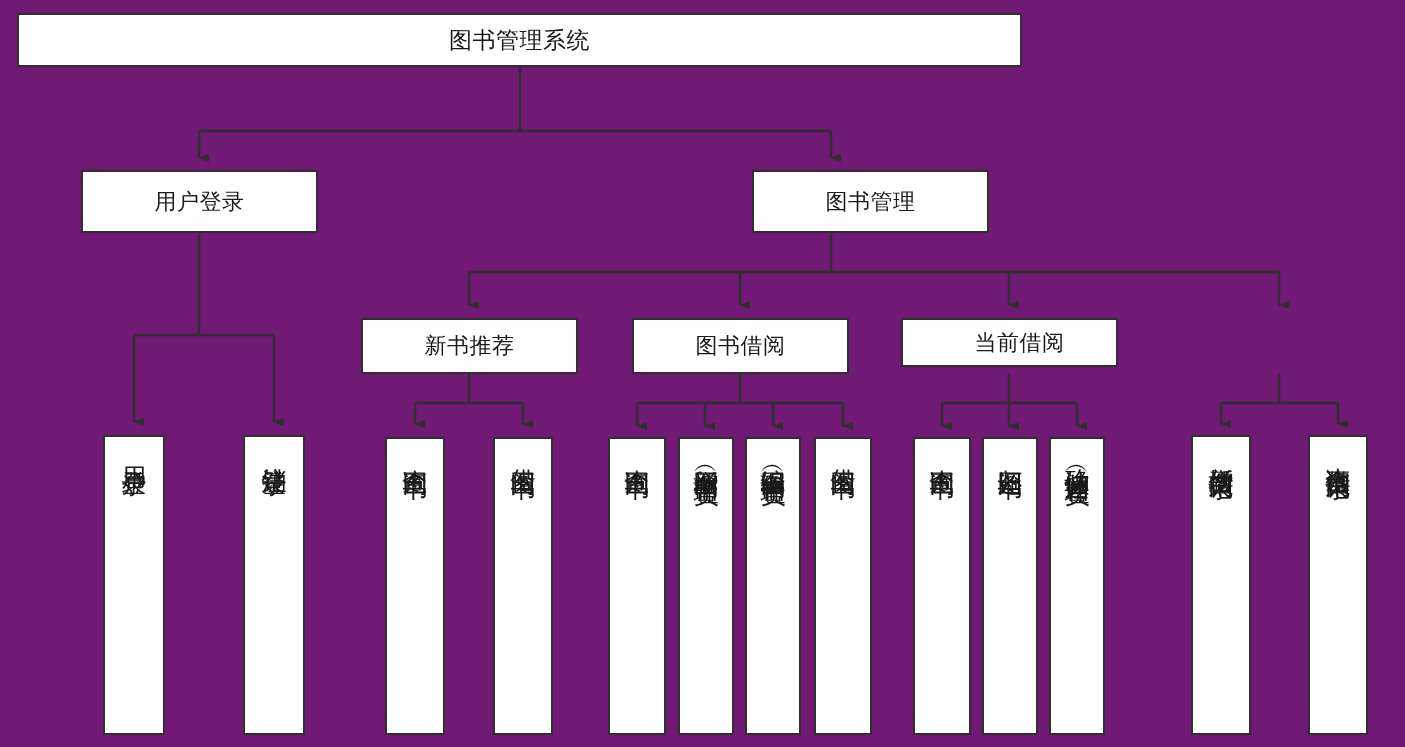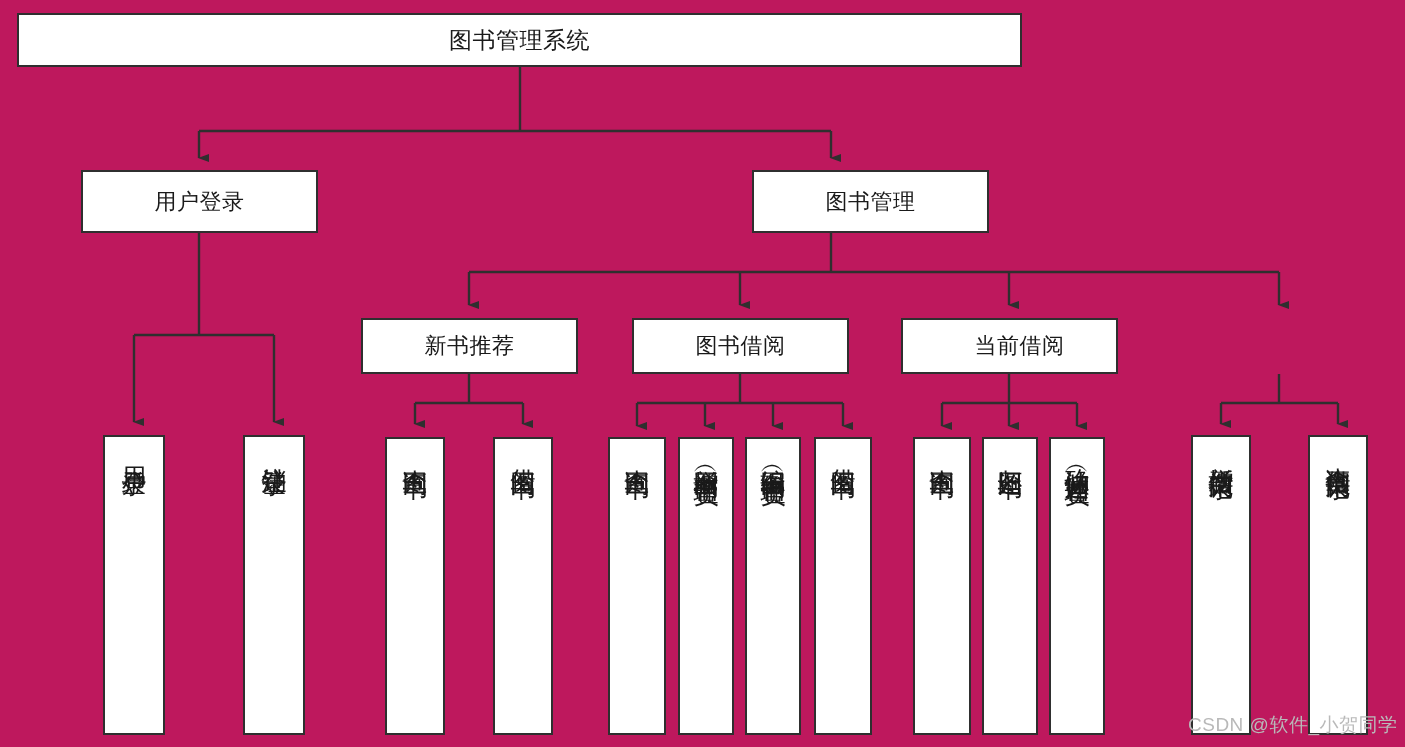--- a/index.html
+++ b/index.html
@@ -8,21 +8,21 @@
     padding: 0;
     background: #ffffff;
   }
   body {
     font-family: "Liberation Sans", "DejaVu Sans", sans-serif;
   }
   #diagram-root {
     position: relative;
     width: 1405px;
     height: 747px;
-    background: #be185d;
+    background: #701a75;
     overflow: hidden;
     text-decoration: underline;
   }
   svg.connectors {
     position: absolute;
     left: 0;
     top: 0;
     width: 1405px;
     height: 747px;
     pointer-events: none;
@@ -145,21 +145,21 @@
   </div>
 
   <div class="node h" style="left:632px; top:318px; width:217px; height:56px;">
     <span class="label">图书借阅</span>
   </div>
 
   <div class="node h" style="left:361px; top:318px; width:217px; height:56px;">
     <span class="label">新书推荐</span>
   </div>
 
-  <div class="node h" style="left:901px; top:318px; width:217px; height:56px;padding-left:20px;">
+  <div class="node h" style="left:901px; top:318px; width:217px; height:49px;padding-left:20px;">
     <span class="label">当前借阅</span>
   </div>
 
 
   <div class="node v" style="left:103px; top:435px; width:62px; height:300px;">
     <span class="label">用户登录</span>
   </div>
 
   <div class="node v" style="left:243px; top:435px; width:62px; height:300px;">
     <span class="label">注销登录</span>
@@ -202,15 +202,14 @@
   </div>
 
   <div class="node v" style="left:1191px; top:435px; width:60px; height:300px;">
     <span class="label">新增借阅记录</span>
   </div>
 
   <div class="node v" style="left:1308px; top:435px; width:60px; height:300px;">
     <span class="label">查询借阅记录</span>
   </div>
 
-  <div class="watermark">CSDN @软件_小贺同学</div>
 
 </div>
 
 </body></html>

